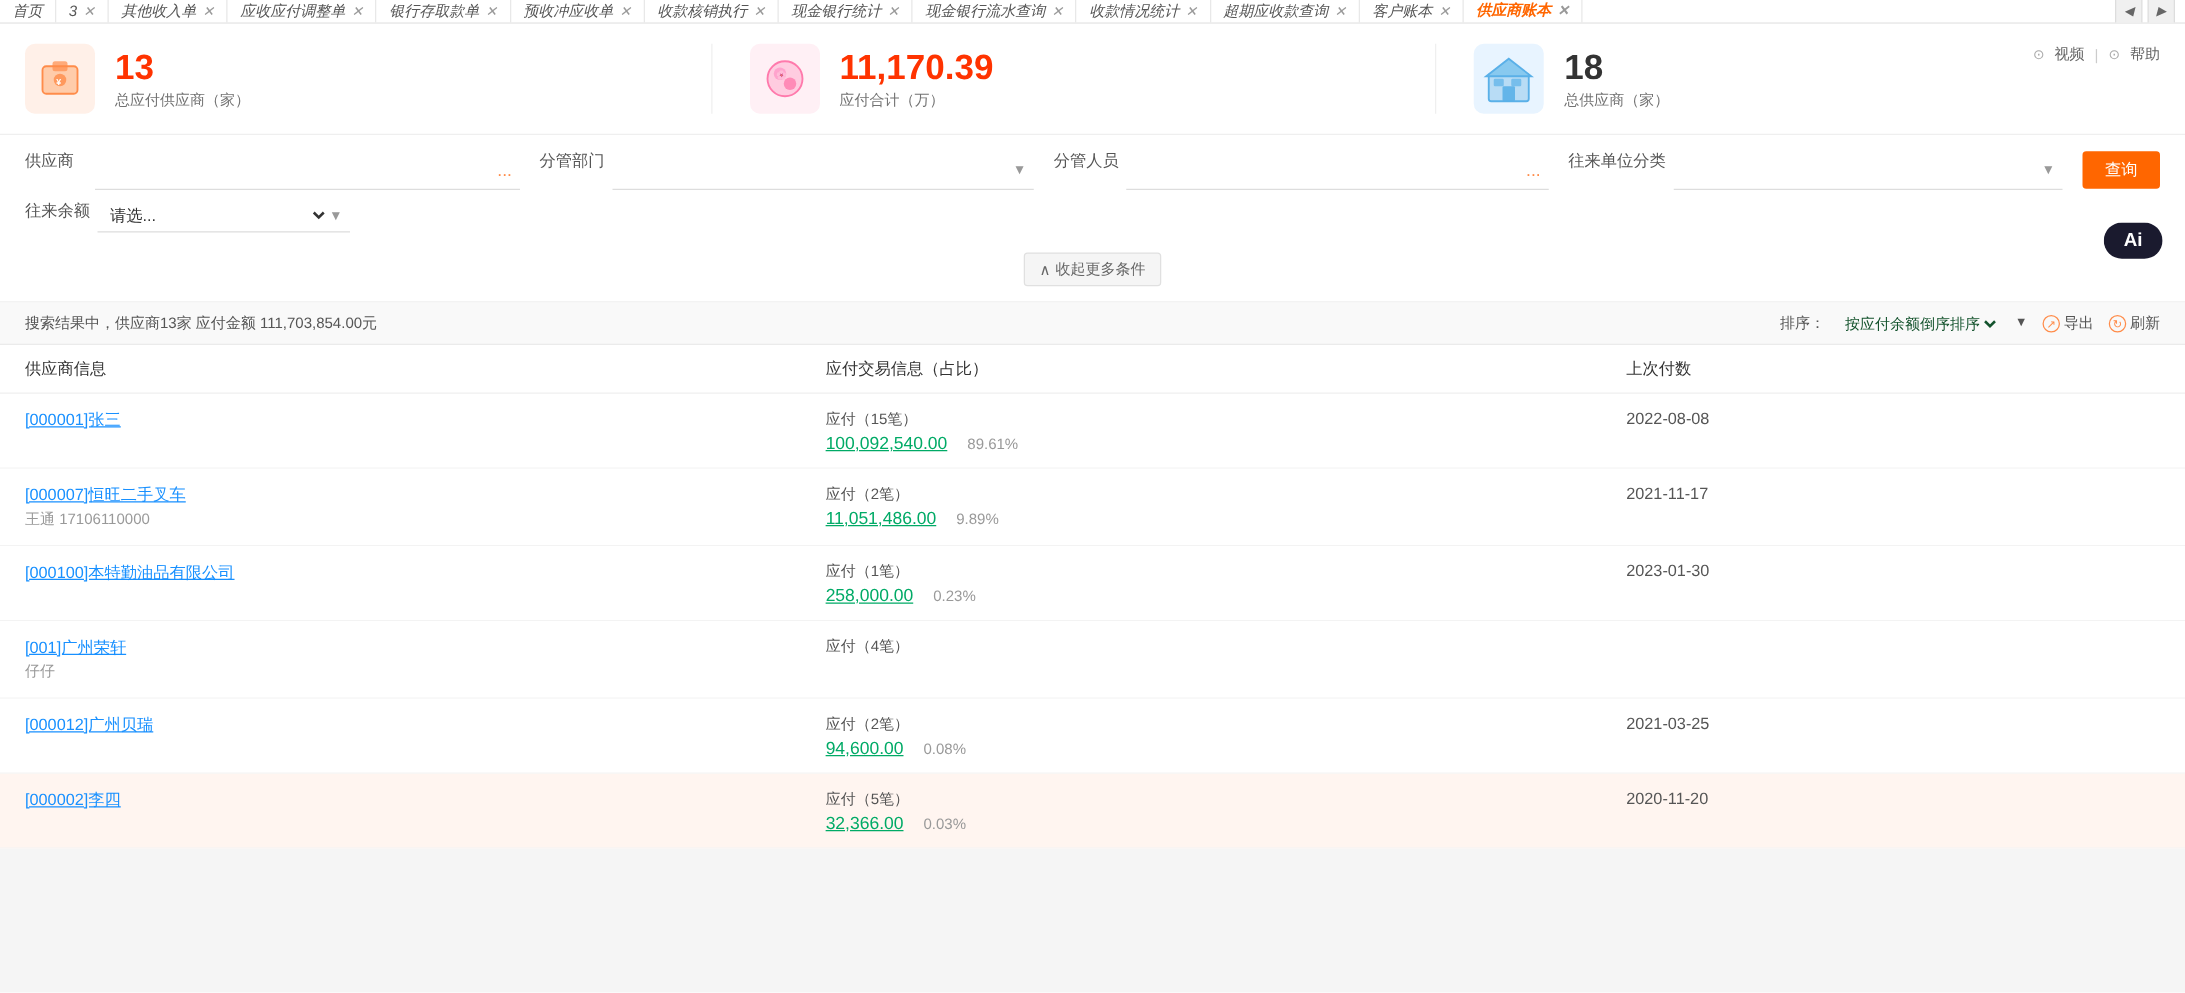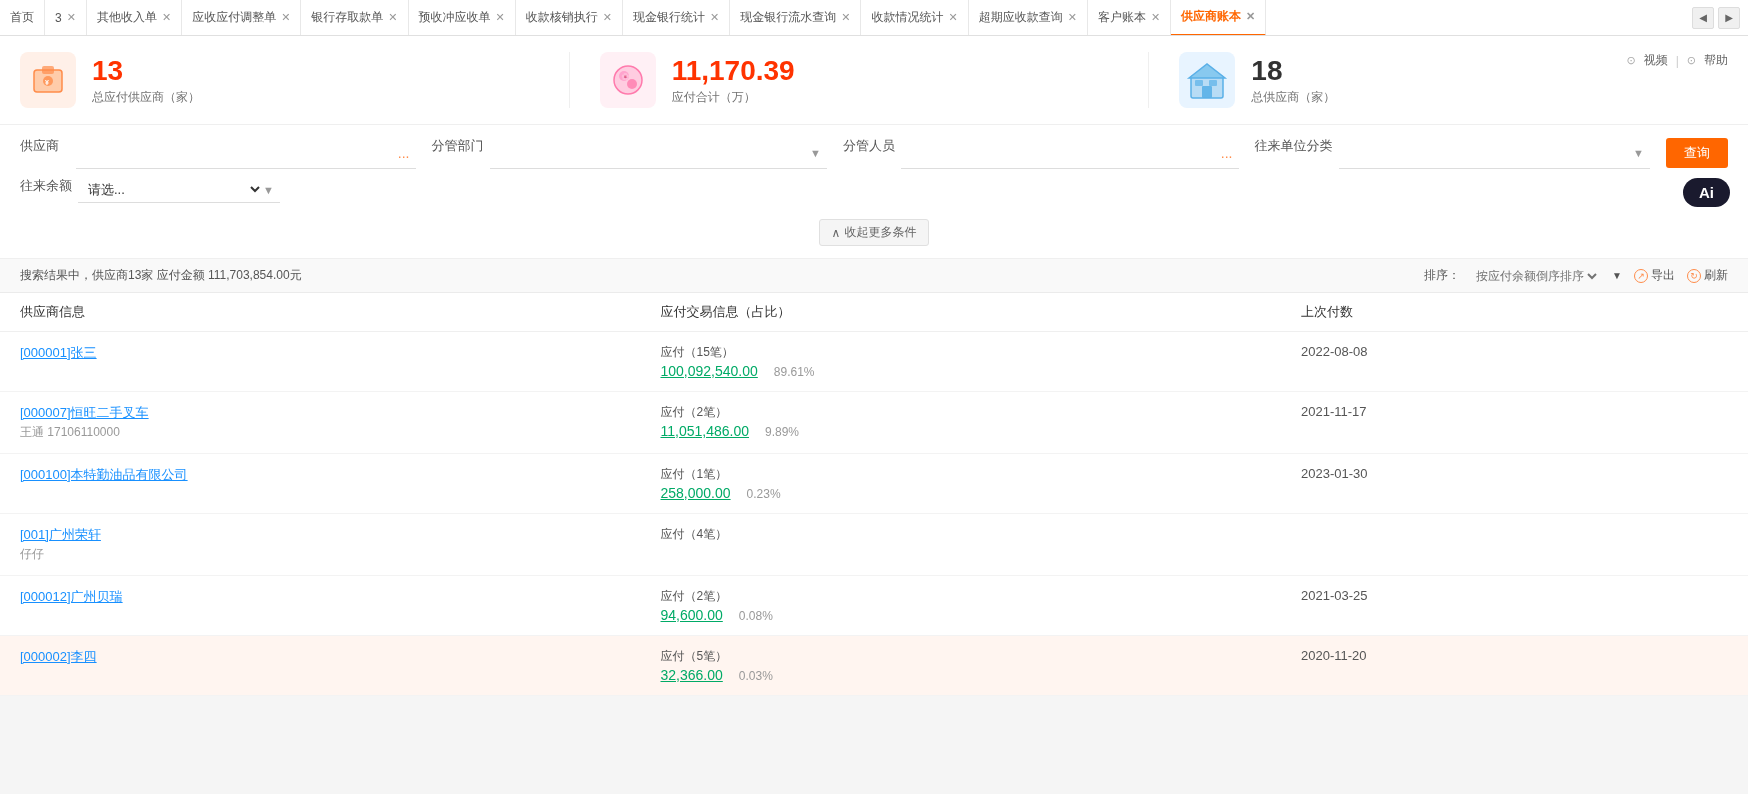--- a/index.html
+++ b/index.html
@@ -4,23 +4,24 @@
   <style>
     * { box-sizing: border-box; margin: 0; padding: 0; }
     body { font-family: 'Microsoft YaHei', Arial, sans-serif; font-size: 13px; background: #f5f5f5; color: #333; overflow-x: hidden; }
 
     
     .top-nav {
       background: #fff;
       border-bottom: 1px solid #e0e0e0;
       display: flex;
       align-items: center;
-      height: 36px;
+      height: 19px;
       overflow: hidden;
       white-space: nowrap;
+      font-style: italic;
     }
     .nav-tab {
       display: inline-flex;
       align-items: center;
       padding: 0 10px;
       height: 36px;
       border-right: 1px solid #e8e8e8;
       cursor: pointer;
       font-size: 12px;
       color: #555;
@@ -193,21 +194,21 @@
       display: flex;
       align-items: center;
       gap: 12px;
       font-size: 12px;
       color: #555;
     }
     .sort-select {
       border: none;
       background: transparent;
       font-size: 12px;
-      color: #737373;
+      color: #14532d;
       cursor: pointer;
       outline: none;
     }
     .action-btn {
       display: flex;
       align-items: center;
       gap: 3px;
       cursor: pointer;
       color: #555;
     }

